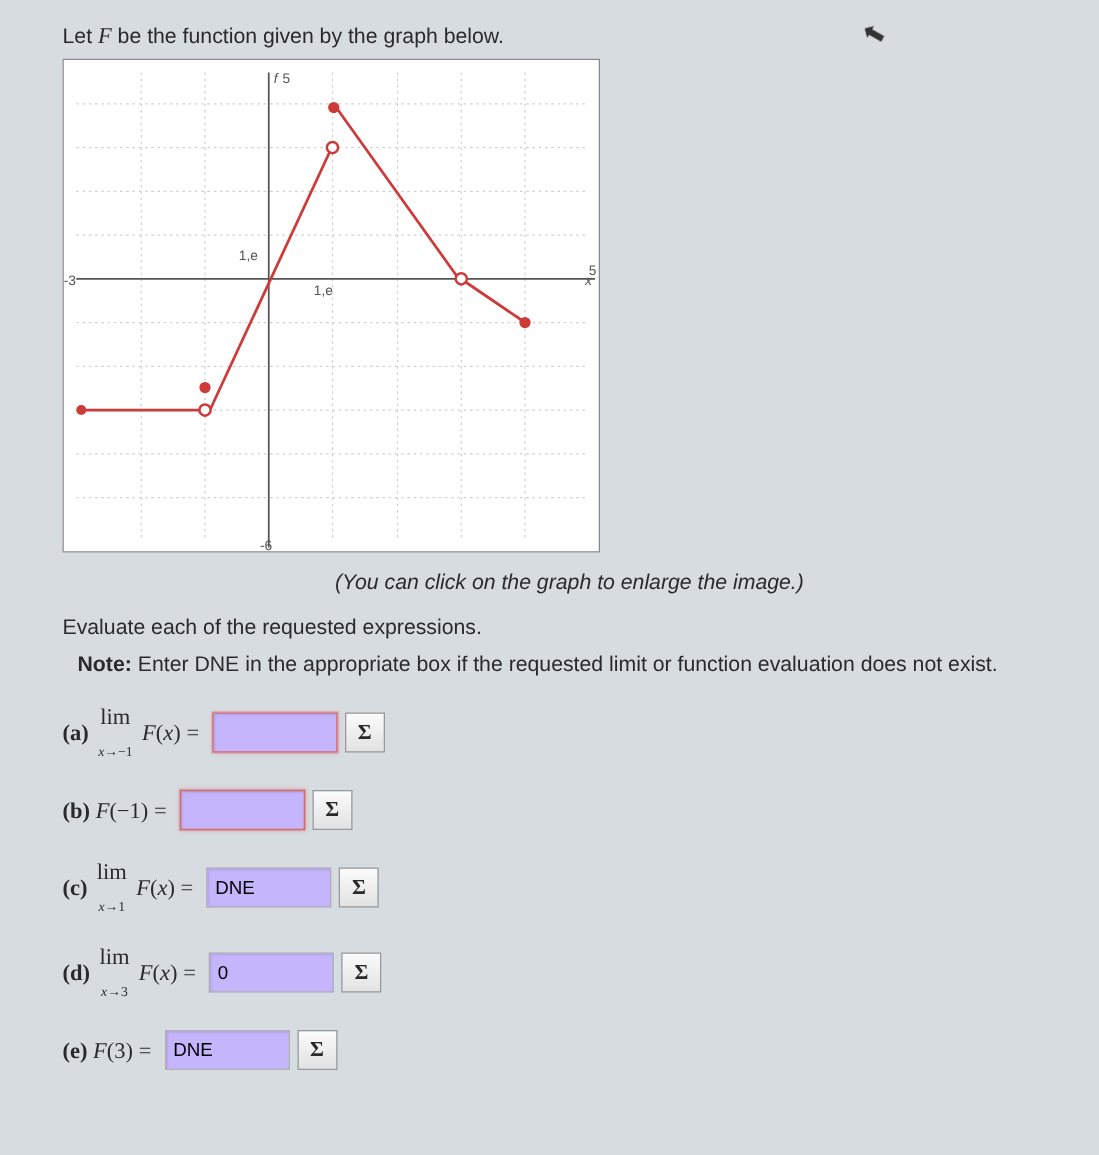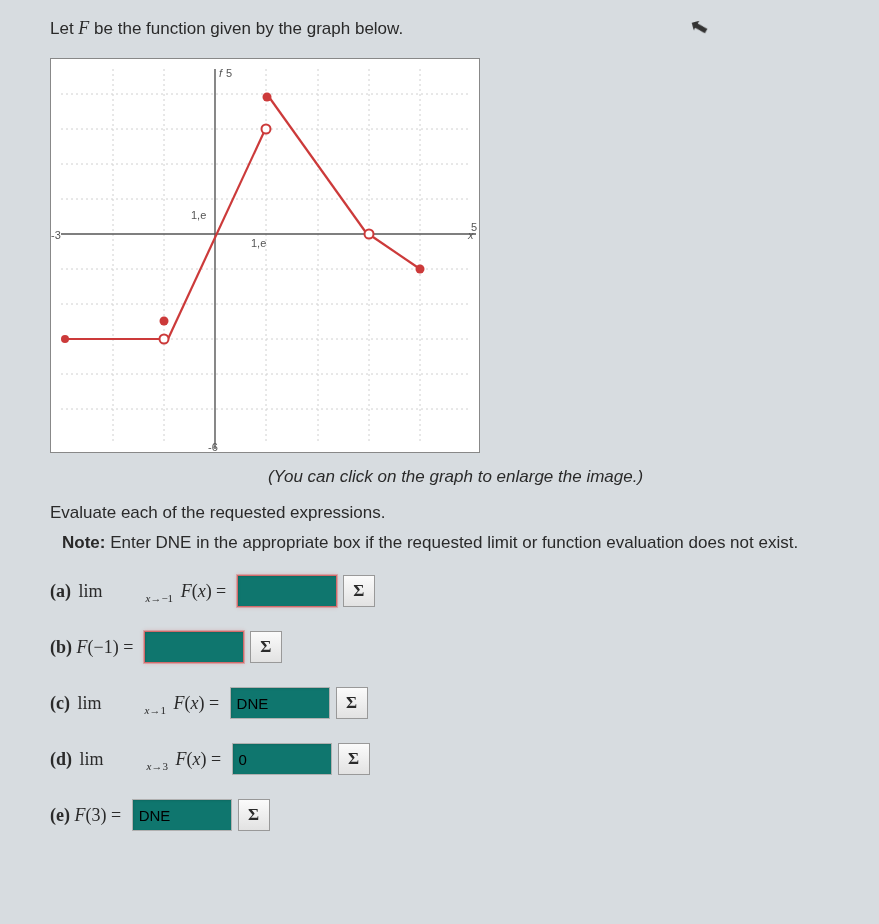--- a/index.html
+++ b/index.html
@@ -5,21 +5,21 @@
   * { box-sizing: border-box; }
   body {
     margin: 0;
     padding: 18px 18px 18px 50px;
     font-family: Arial, Helvetica, sans-serif;
     background: #d7dce0;
     color: #2a2a2a;
     width: 879px;
     font-size: 17px;
   }
-  .intro { margin-bottom: 19px; }
+  .intro { margin-bottom: 8px; }
   .ital { font-style: italic; font-family: "Times New Roman", serif; font-size: 18px; }
   .graph-wrap {
     background: #fff;
     border: 1px solid #888;
     width: 430px;
     height: 395px;
     margin: 6px 0 14px 0;
     position: relative;
   }
   .caption { font-style: italic; margin: 10px 0 16px 0; text-align: center; }
@@ -34,34 +34,33 @@
   }
   .qlabel {
     font-family: "Times New Roman", serif;
     font-size: 18px;
     white-space: nowrap;
     display: flex;
     align-items: center;
   }
   .lim {
     display: inline-flex;
-    flex-direction: row;
+    flex-direction: column;
     align-items: center;
     line-height: 1;
     margin: 0 3px;
     vertical-align: middle;
-    gap: 43px;
   }
   .lim .top { font-size: 18px; }
   .lim .bot { font-size: 11px; margin-top:15px; }
   input.ans {
     height: 32px;
     padding: 2px 6px;
     font-size: 15px;
-    background: #0f766e;
+    background: #c4b5fd;
     border: 1px solid #b0b0b0;
     width: 100px;
     box-shadow: inset 1px 1px 2px rgba(0,0,0,0.1);
   }
   input.ans.err {
     border: 1px solid #d36a6a;
     outline: 1px solid rgba(211,106,106,0.4);
     box-shadow: 0 0 4px rgba(211,106,106,0.4), inset 1px 1px 2px rgba(0,0,0,0.1);
   }
   .sigma-btn {

